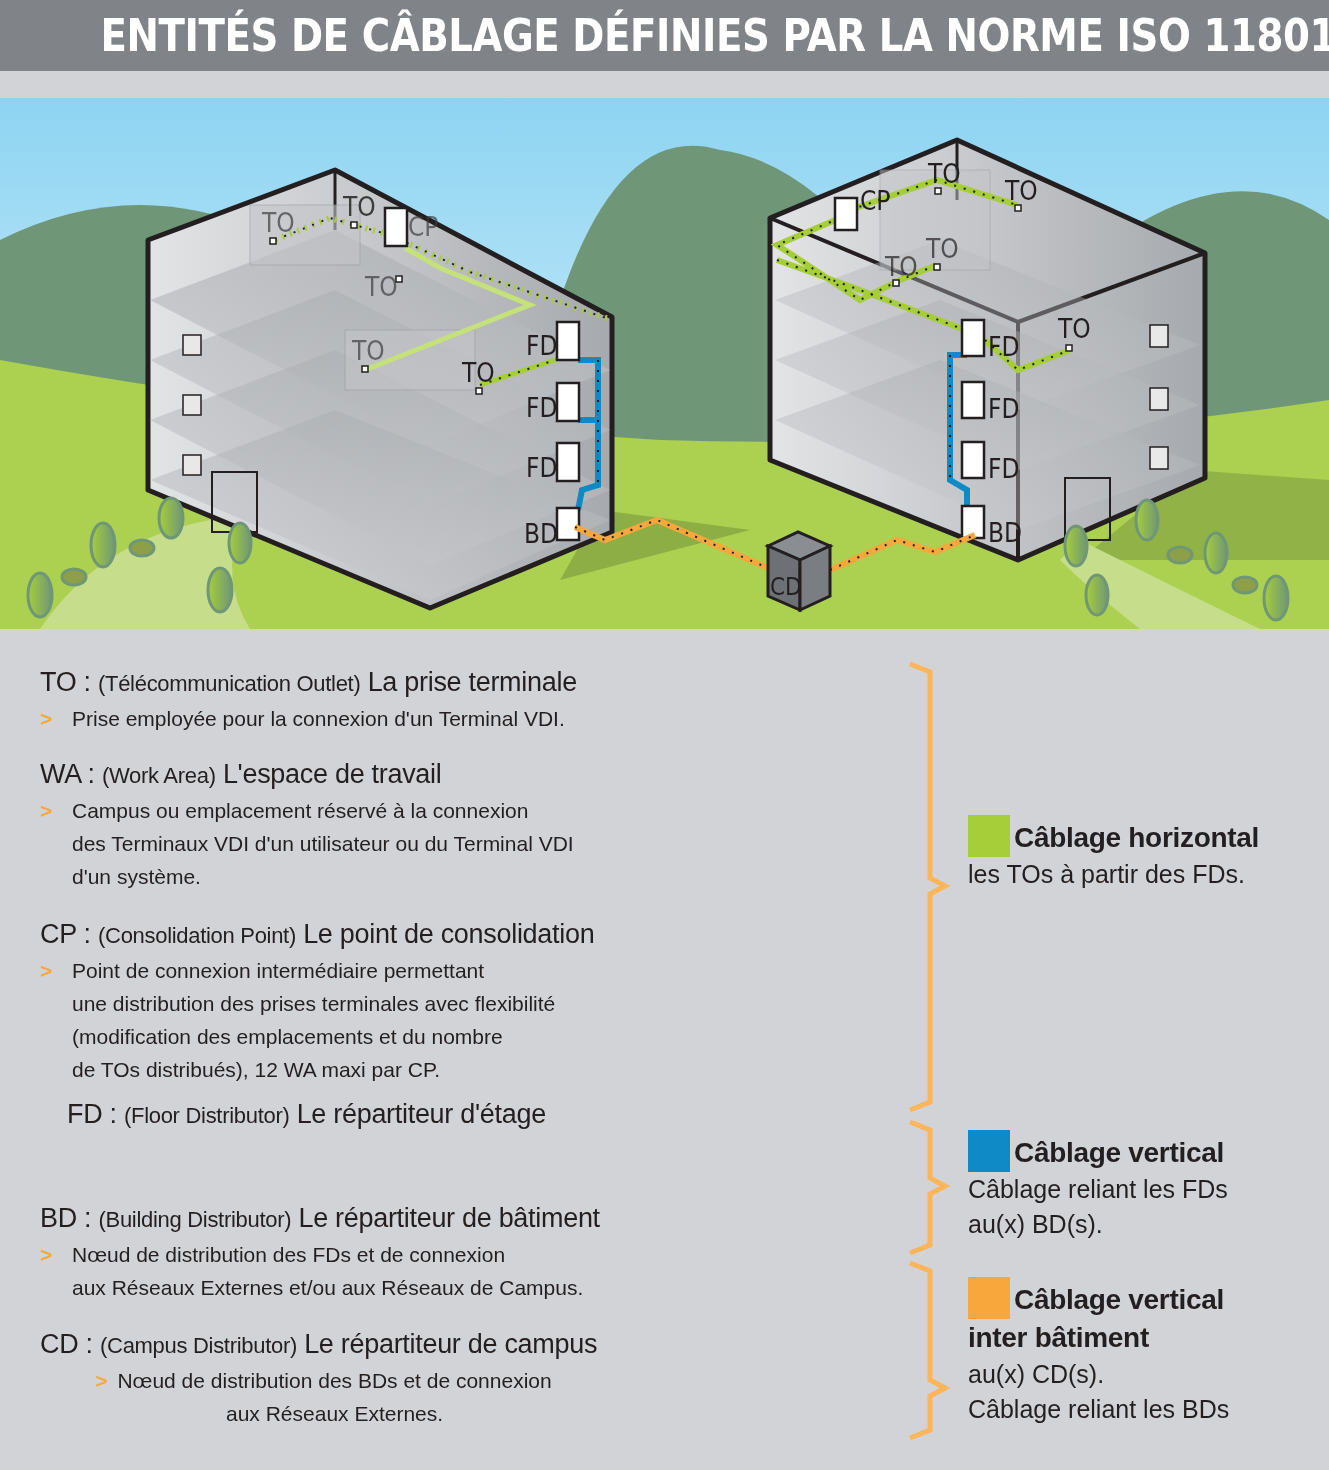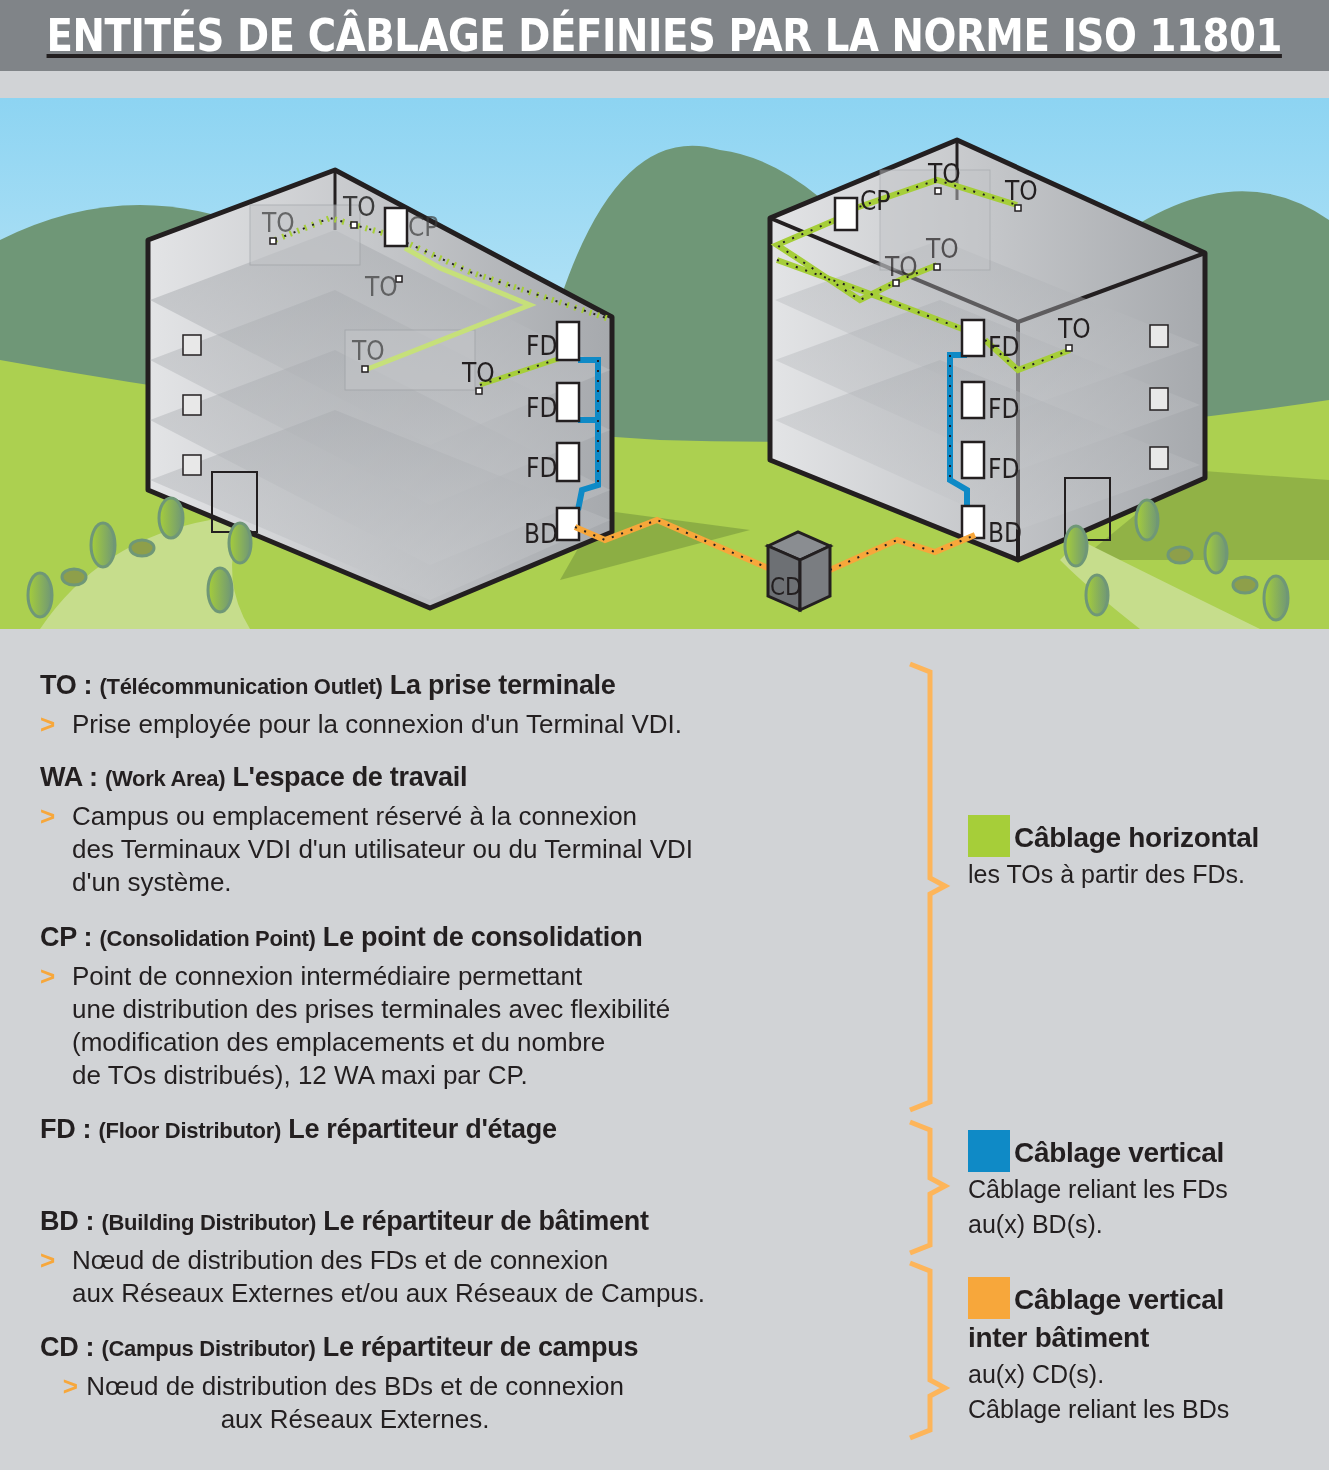--- a/index.html
+++ b/index.html
@@ -1,36 +1,36 @@
 <!DOCTYPE html>
 <html><head>
 <meta charset="utf-8">
 <style>
   * { box-sizing: border-box; margin: 0; padding: 0; }
   html, body { width: 1329px; height: 1470px; background: #d1d3d6; overflow: hidden; }
   body { font-family: "Liberation Sans", sans-serif; color: #231f20; position: relative; }
 
   .title-bar {
     position: absolute; left: 0; top: 0; width: 1329px; height: 71px;
-    background: #808488; display: flex; align-items: center; justify-content: center; text-decoration: underline;
+    background: #808488; display: flex; align-items: center; justify-content: flex-start;
   }
   .title-bar h1 {
     color: #ffffff; font-family: "DejaVu Sans", sans-serif; font-weight: bold;
     font-size: 45px; letter-spacing: -0.5px; transform: scaleX(0.86); white-space: nowrap;
   }
 
   .illustration { position: absolute; left: 0; top: 98px; width: 1329px; height: 531px; }
   .illustration svg { display: block; }
   .lbl { font-family: "DejaVu Sans Condensed", "DejaVu Sans", sans-serif; }
 
   .defs { position: absolute; left: 40px; top: 664px; width: 870px; }
   .def { position: absolute; left: 0; }
-  .def-head { font-size: 27px; font-weight: bold; line-height: 43px; white-space: nowrap; letter-spacing: -0.3px; }
+  .def-head { font-size: 27px; font-weight: normal; line-height: 36px; white-space: nowrap; letter-spacing: -0.3px; }
   .def-head .paren { font-size: 22px; }
-  .def-body { font-size: 26px; line-height: 33px; font-weight: normal; white-space: nowrap; }
+  .def-body { font-size: 21px; line-height: 33px; font-weight: normal; white-space: nowrap; }
   .def-body .arrow { color: #f7a73b; font-weight: bold; display: inline-block; width: 32px; }
   .def-body .cont { padding-left: 32px; display: block; }
 
   .legend { position: absolute; left: 968px; }
   .legend .sw { display: inline-block; width: 42px; height: 42px; vertical-align: bottom; margin-right: 4px; }
   .legend .lh { font-size: 28px; font-weight: bold; line-height: 38px; white-space: nowrap; letter-spacing: -0.3px; }
   .legend .lb { font-size: 25px; line-height: 35px; white-space: nowrap; }
 
   .brace { position: absolute; left: 905px; }
 </style>
@@ -241,21 +241,21 @@
 
   <div class="def" style="top:252px;">
     <div class="def-head"><span>CP :</span> <span class="paren">(Consolidation Point)</span> <span>Le point de consolidation</span></div>
     <div class="def-body"><span class="arrow">&gt;</span><span>Point de connexion intermédiaire permettant</span>
       <span class="cont">une distribution des prises terminales avec flexibilité</span>
       <span class="cont">(modification des emplacements et du nombre</span>
       <span class="cont">de TOs distribués), 12 WA maxi par CP.</span>
     </div>
   </div>
 
-  <div class="def" style="top:444px;">
+  <div class="def" style="top:432px;margin-left:27px;">
     <div class="def-head"><span>FD :</span> <span class="paren">(Floor Distributor)</span> <span>Le répartiteur d'étage</span></div>
   </div>
 
   <div class="def" style="top:536px;">
     <div class="def-head"><span>BD :</span> <span class="paren">(Building Distributor)</span> <span>Le répartiteur de bâtiment</span></div>
     <div class="def-body"><span class="arrow">&gt;</span><span>Nœud de distribution des FDs et de connexion</span>
       <span class="cont">aux Réseaux Externes et/ou aux Réseaux de Campus.</span>
     </div>
   </div>
 

